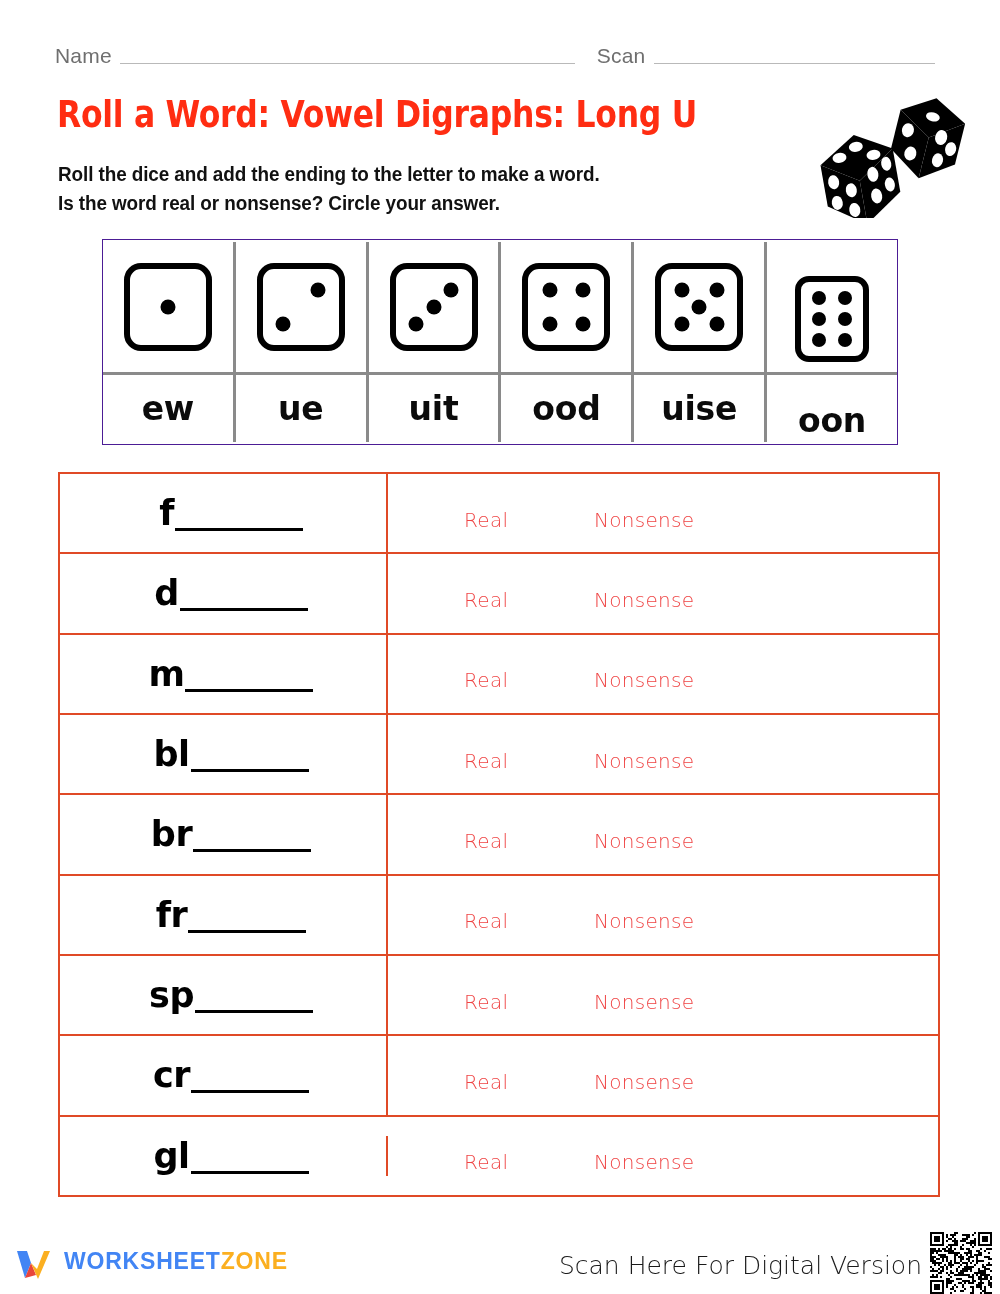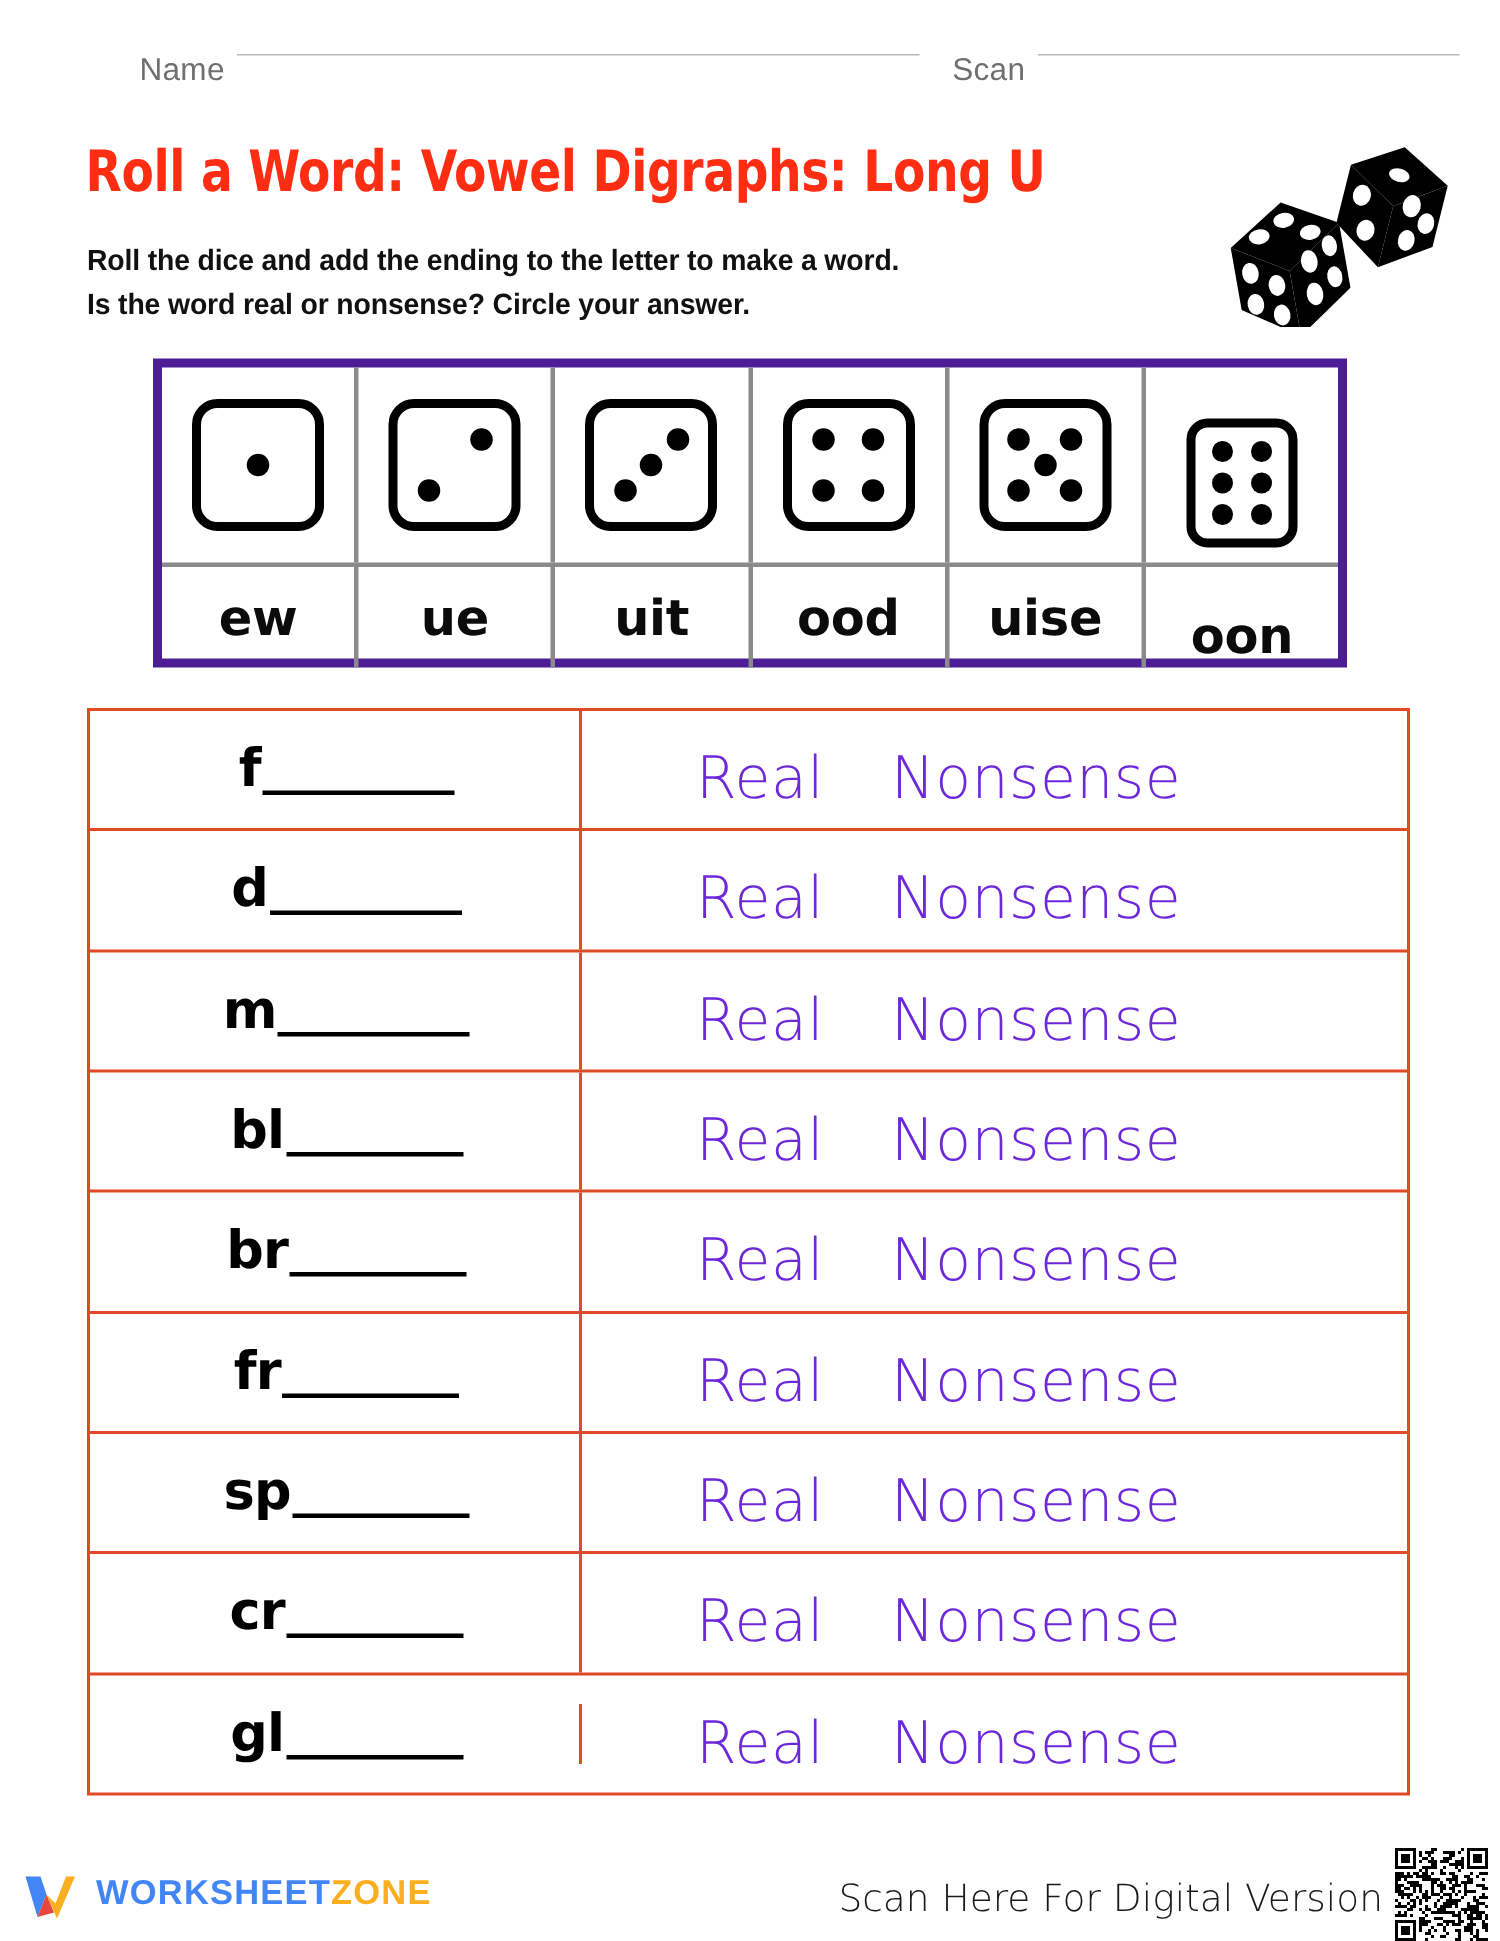--- a/index.html
+++ b/index.html
@@ -10,23 +10,22 @@
     font-family: "Liberation Sans", sans-serif;
     position: relative;
     overflow: hidden;
   }
 
   
   .namedate {
     position: absolute;
     left: 55px; top: 36px;
     width: 890px; height: 32px;
-    display: flex; align-items: flex-start;
+    display: flex; align-items: flex-end;
     color: #6b6b6b;
-    margin-left: 38px;
   }
   .nd-label {
     font-size: 21px; line-height: 1;
     letter-spacing: .2px;
     color: #6f6f6f;
     padding-bottom: 2px;
     white-space: nowrap;
   }
   .nd-rule {
     border-bottom: 1.4px solid #b9b9b9;
@@ -71,24 +70,25 @@
     transform: scaleX(0.97);
     transform-origin: left top;
   }
   .instructions div { white-space: nowrap; }
 
   
   .dice-table {
     position: absolute;
     left: 102px; top: 239px;
     width: 796px; height: 206px;
-    border: 6px solid #4c1d95;
+    border: 1px solid #4c1d95;
     display: flex;
     flex-direction: column;
     background: #fff;
+    justify-content: center;
   }
   .dice-row {
     display: flex;
     flex: 0 0 auto;
   }
   .dice-row.faces { height: 130px; }
   .dice-row.labels { height: 70px; border-top: 3px solid #8a8a8a; }
   .dice-cell {
     flex: 1 1 0;
     border-right: 3px solid #8a8a8a;
@@ -167,22 +167,22 @@
     margin-left: 1px;
   }
   .ans-right {
     flex: 1 1 auto;
     display: flex;
     align-items: center;
     position: relative;
   }
   .opt {
     position: absolute;
-    font-size: 39px;
-    color: #6d28d9;
+    font-size: 20px;
+    color: #ef4444;
     font-weight: 300;
     font-family: "DejaVu Sans Light", "Liberation Sans", sans-serif;
     letter-spacing: 0.3px;
     white-space: nowrap;
     margin-top: 13px;
   }
   .opt.real { left: 76px; }
   .opt.nonsense { left: 206px; }
 
   

